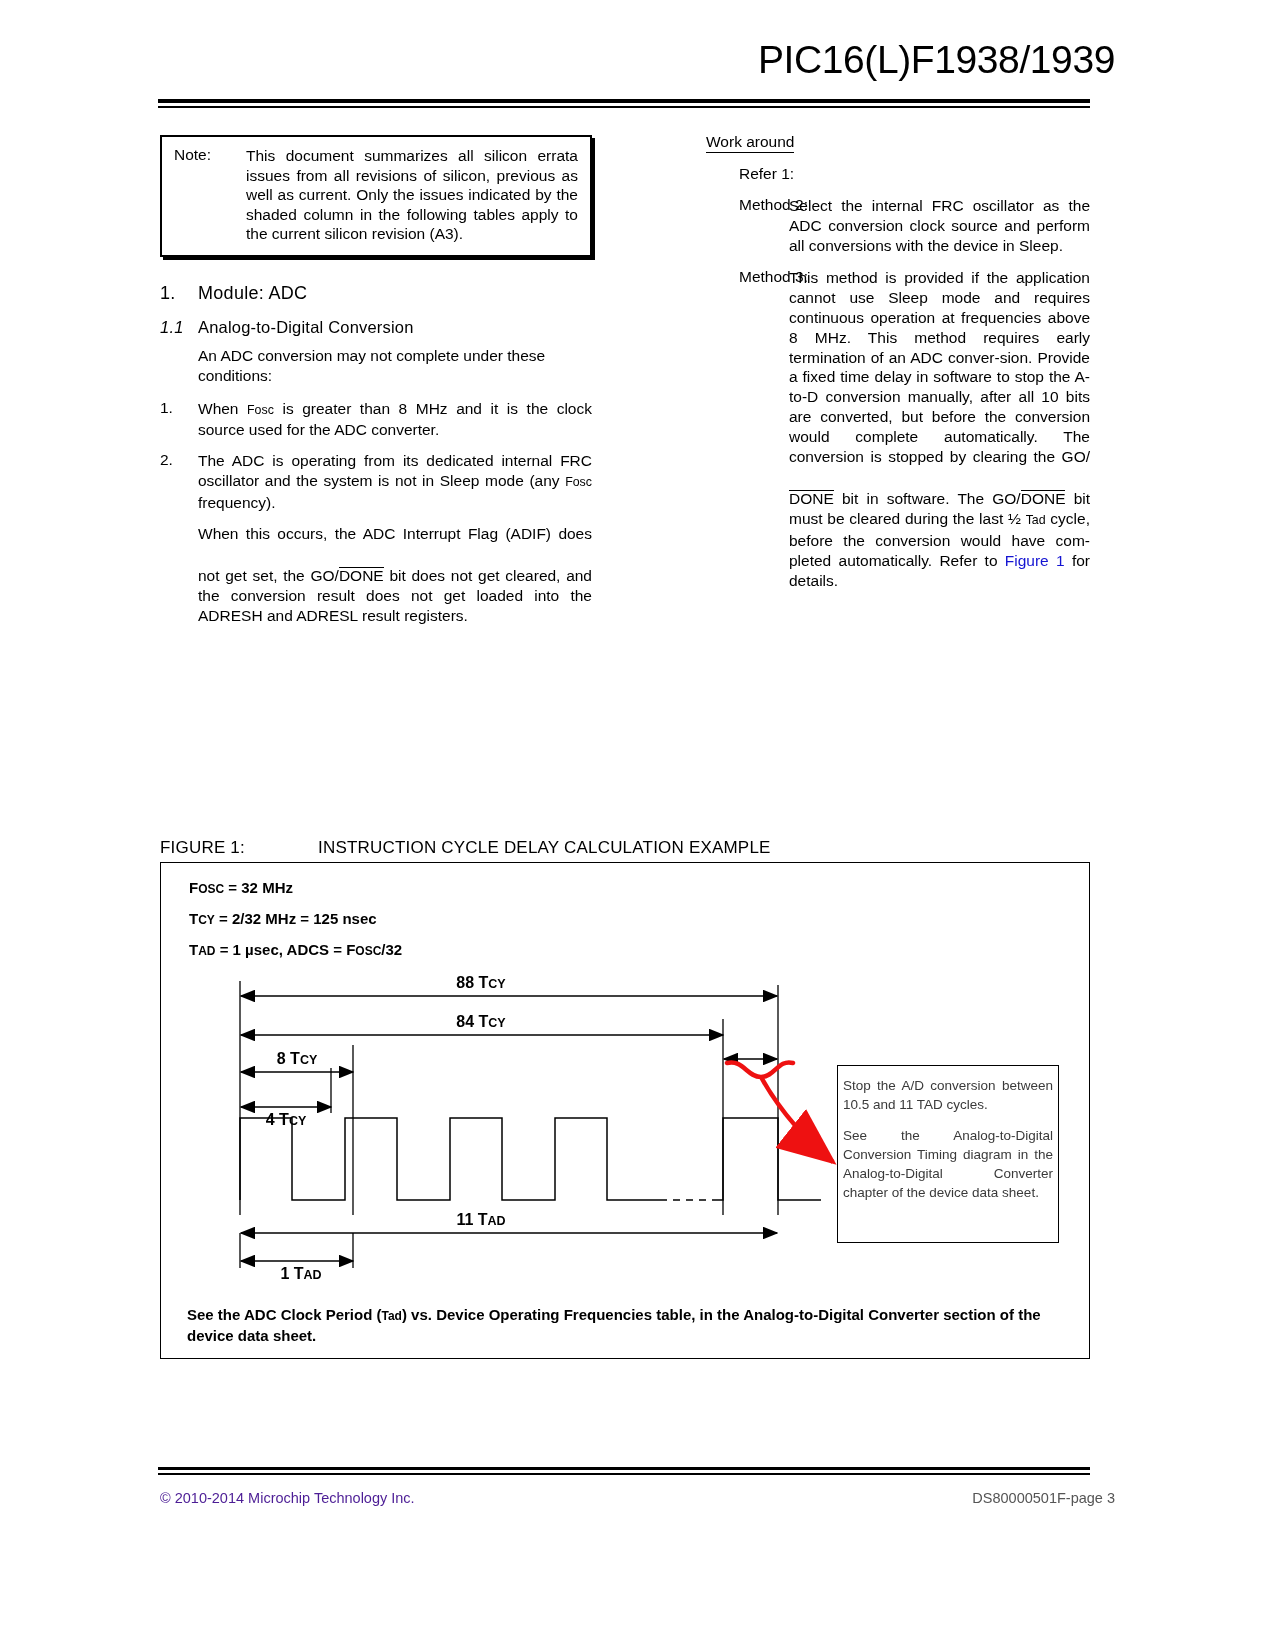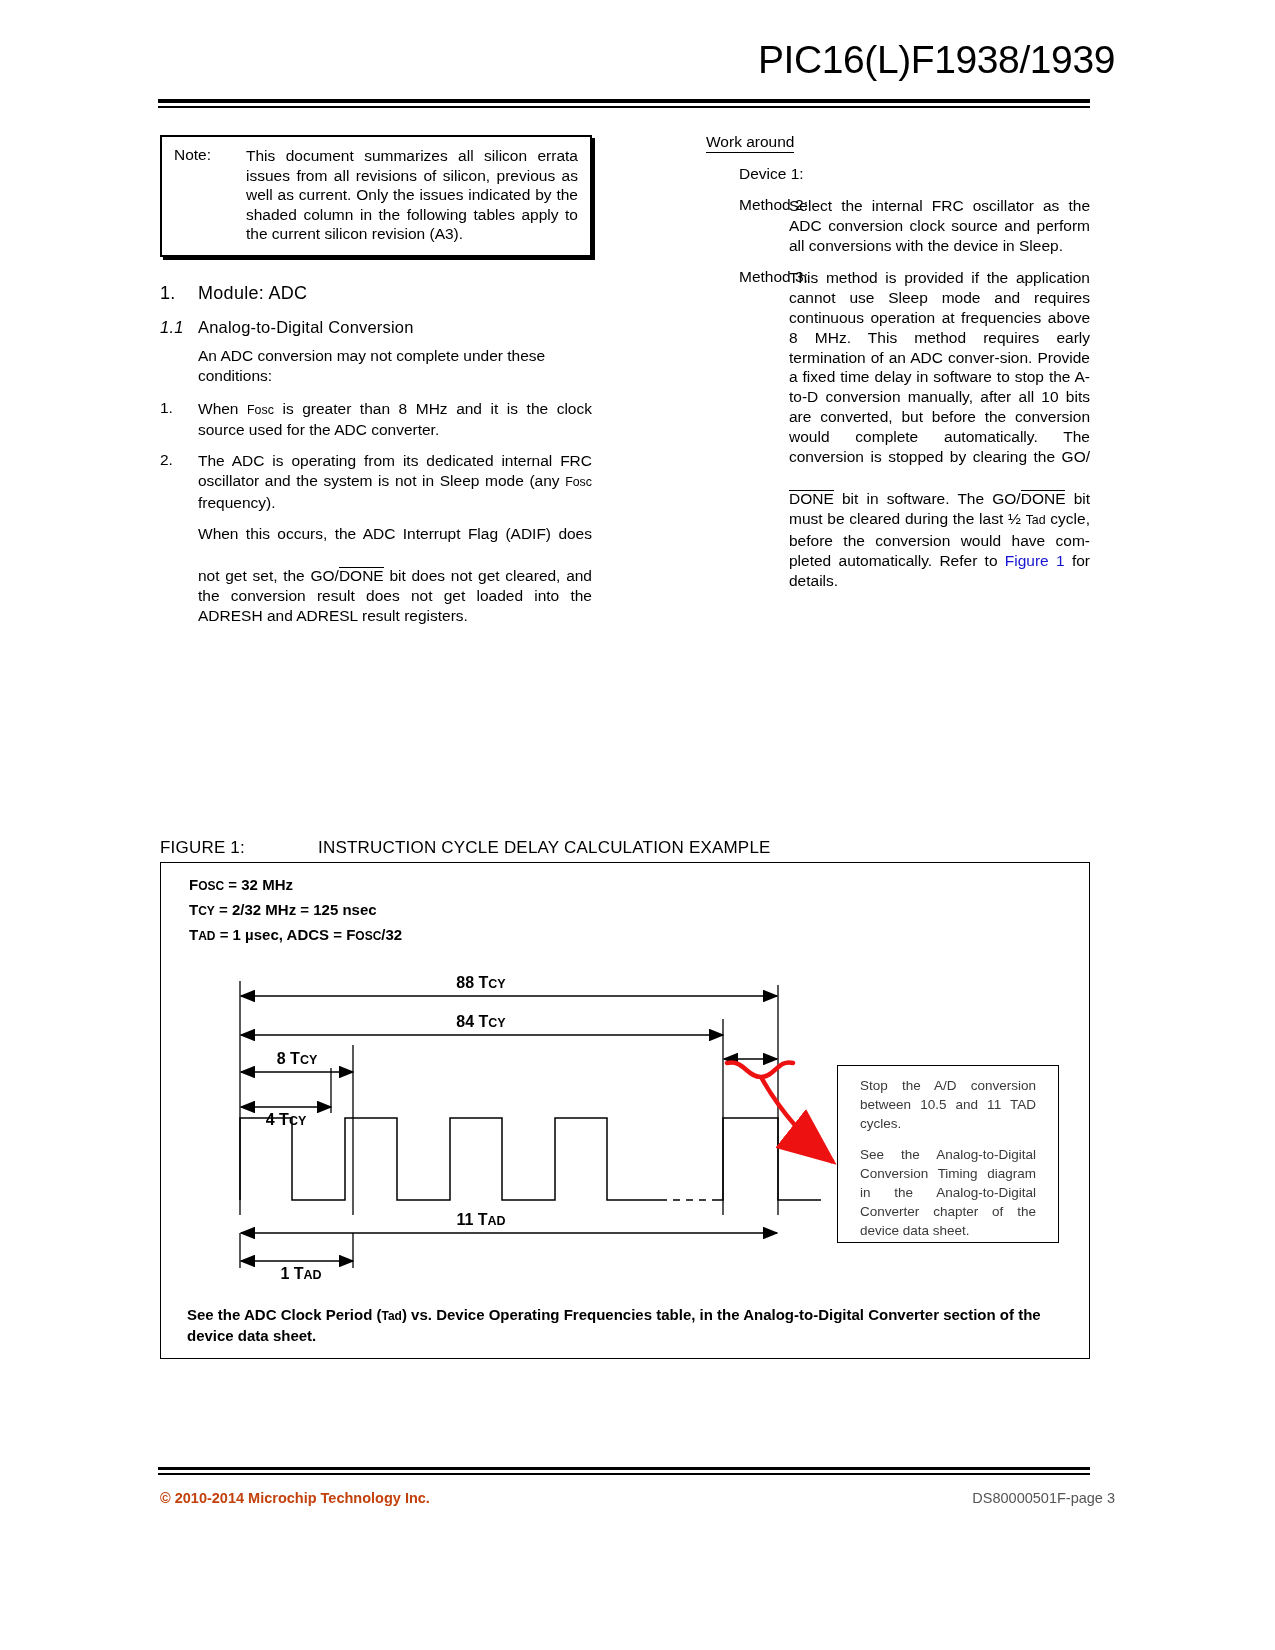--- a/index.html
+++ b/index.html
@@ -79,34 +79,34 @@
   .fig-cap {
     position:absolute; left:160px; top:838px; font-size:17px; letter-spacing:.2px;
     white-space:nowrap;
   }
   .fig-cap .fc-num { display:inline-block; width:158px; }
   .fig-box {
     position:absolute; left:160px; top:862px; width:930px; height:497px;
     border:1.3px solid #000;
   }
   .fig-params {
-    position:absolute; left:28px; top:10px; font-size:15px; line-height:23px;
+    position:absolute; left:28px; top:10px; font-size:15px; line-height:30px;
     font-weight:bold;
   }
   .fig-note {
     position:absolute; left:26px; bottom:12px; right:28px;
     font-size:15px; line-height:20px; font-weight:bold;
   }
   .svg-wrap { position:absolute; left:0; top:0; width:930px; height:497px; }
 
   
   .rule-bot { position:absolute; left:158px; top:1467px; width:932px; }
   .rule-bot .r1 { height:3px; background:#000; }
   .rule-bot .r2 { height:2px; background:#000; margin-top:3px; }
-  .foot-left  { position:absolute; left:160px; top:1490px; font-size:14.5px; color:#c2410c;font-weight:bold; }
+  .foot-left  { position:absolute; left:160px; top:1490px; font-size:14.5px; color:#4c1d95; }
   .foot-right { position:absolute; right:160px; top:1490px; font-size:14.5px; color:#555; }
 </style>
 </head>
 <body>
 
 <div class="page">
 
   <div class="doc-title">PIC16(L)F1938/1939</div>
   <div class="rule-top">
     <div class="r1"></div>
@@ -144,21 +144,21 @@
       <span class="body"><span>The ADC is operating from its dedicated internal FRC oscillator and the system is not in Sleep mode (any </span><span class="sc">Fosc</span><span> frequency).</span></span>
     </div>
 
     <div class="indent-p just"><span>When this occurs, the ADC Interrupt Flag (ADIF) does not get set, the GO/</span><span class="ovl">DONE</span><span> bit does not get cleared, and the conversion result does not get loaded into the ADRESH and ADRESL result registers.</span></div>
   </div>
 
   <div class="col-right">
     <div class="work-head">Work around</div>
 
     <div class="method">
-      <div class="mlabel">Device 1:</div>
+      <div class="mlabel">Refer 1:</div>
     </div>
 
     <div class="method">
       <div class="mlabel">Method 2:</div>
       <div class="mbody">Select the internal FRC oscillator as the ADC conversion clock source and perform all conversions with the device in Sleep.</div>
     </div>
 
     <div class="method">
       <div class="mlabel">Method 3:</div>
       <div class="mbody"><span>This method is provided if the application cannot use Sleep mode and requires continuous operation at frequencies above 8 MHz. This method requires early termination of an ADC conver-sion. Provide a fixed time delay in software to stop the A-to-D conversion manually, after all 10 bits are converted, but before the conversion would complete automatically. The conversion is stopped by clearing the GO/</span><span class="ovl">DONE</span><span> bit in software. The GO/</span><span class="ovl">DONE</span><span> bit must be cleared during the last ½ </span><span class="sc">Tad</span><span> cycle, before the conversion would have com-pleted automatically. Refer to </span><a class="xref" href="#">Figure 1</a><span> for details.</span></div>
@@ -222,21 +222,21 @@
 
       <line x1="80" y1="398" x2="192" y2="398" stroke="#000" stroke-width="1.4" marker-start="url(#arrL)" marker-end="url(#arrR)"></line>
       <line x1="79" y1="370" x2="79" y2="405" stroke="#000" stroke-width="1.3"></line>
       <line x1="192" y1="370" x2="192" y2="405" stroke="#000" stroke-width="1.3"></line>
       <text x="140" y="416" font-family="Liberation Sans, sans-serif" font-size="16" font-weight="bold" text-anchor="middle"><tspan>1</tspan><tspan> </tspan><tspan font-size="16">T</tspan><tspan font-size="12.5">AD</tspan></text>
 
       <path d="M 566,200 C 582,196 586,214 600,214 C 614,214 617,196 632,200" fill="none" stroke="#ee1111" stroke-width="4.5" stroke-linecap="round"></path>
       <path d="M 600,214 C 620,250 648,280 672,299" fill="none" stroke="#ee1111" stroke-width="4.5" marker-end="url(#arrRed)"></path>
     </svg>
 
-    <div style="position:absolute; left:676px; top:202px; width:222px; height:178px; border:1.3px solid #000; padding:10px 22px; font-size:13.5px; line-height:19px; color:#3a3a3a; text-align:justify;">
+    <div style="position:absolute; left:676px; top:202px; width:222px; height:178px; border:1.3px solid #000; padding:10px 5px; font-size:13.5px; line-height:19px; color:#3a3a3a; text-align:justify;">
       <div style="margin-bottom:12px;">Stop the A/D conversion between 10.5 and 11 TAD cycles.</div>
       <div>See the Analog-to-Digital Conversion Timing diagram in the Analog-to-Digital Converter chapter of the device data sheet.</div>
     </div>
 
     <div class="fig-note"><span>See the ADC Clock Period (</span><span class="sc">Tad</span><span>) vs. Device Operating Frequencies table, in the Analog-to-Digital Converter section of the device data sheet.</span></div>
   </div>
 
   <div class="rule-bot">
     <div class="r1"></div>
       <div class="r2"></div>

